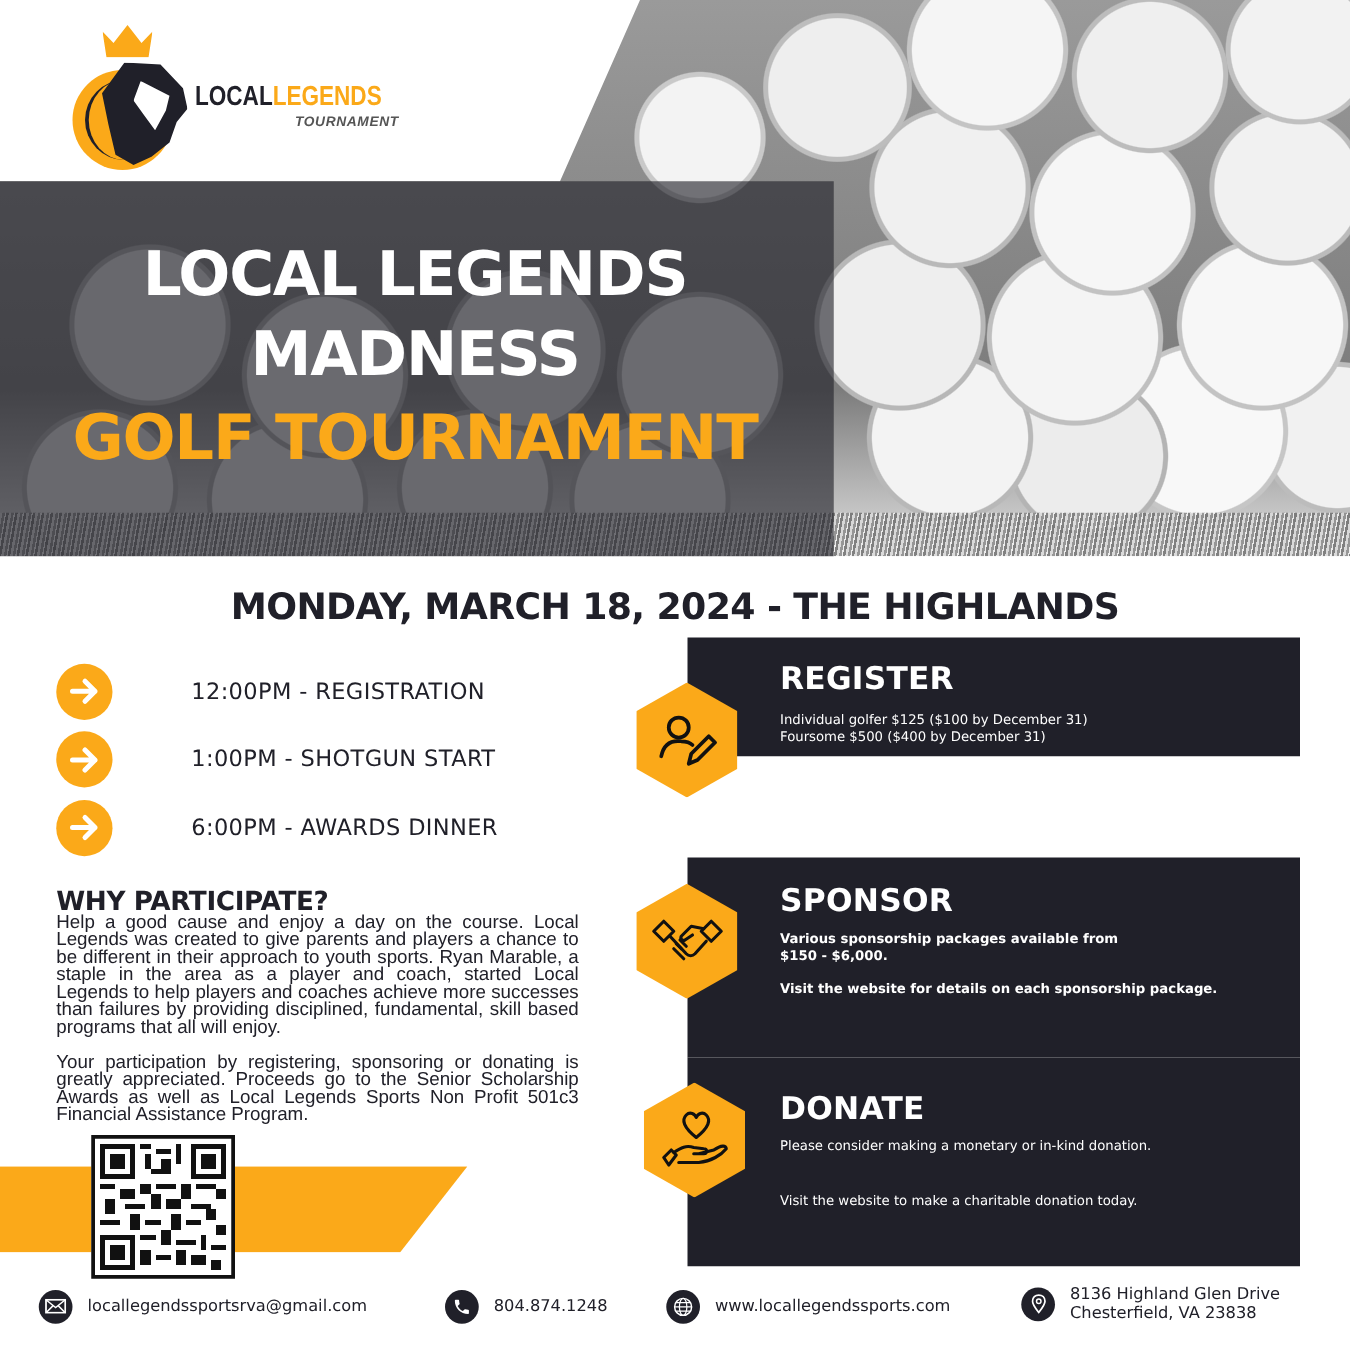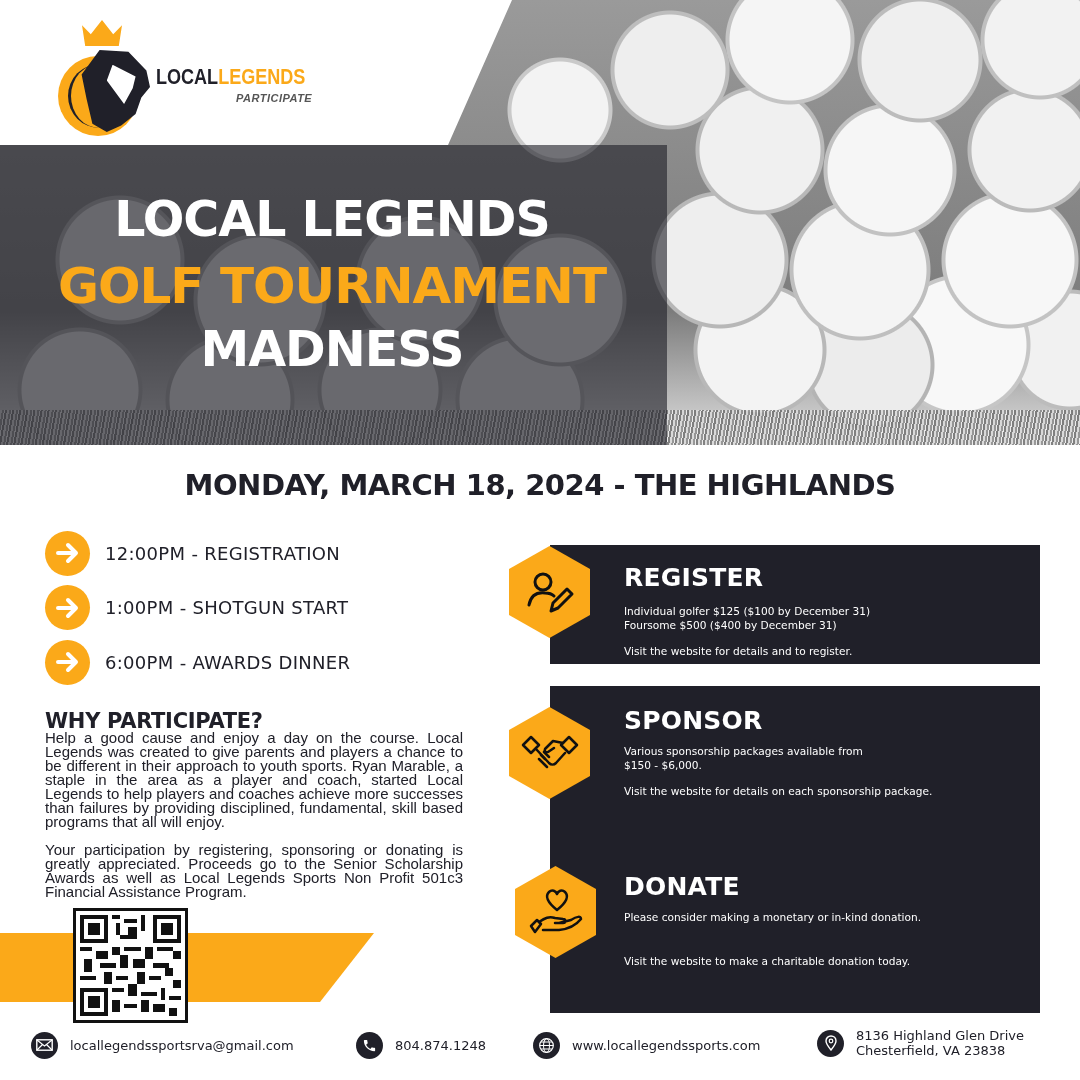--- a/index.html
+++ b/index.html
@@ -89,21 +89,21 @@
 
   
   .date-line {
     position: absolute; left: 0; top: 468px; width: 1080px; text-align: center;
     font-family: "DejaVu Sans", sans-serif; font-weight: bold; font-size: 29px;
     color: #202029; letter-spacing: -0.5px;
   }
 
   
   .schedule { position: absolute; left: 45px; top: 526px; }
-  .sched-item { display: flex; align-items: center; height: 54.5px; }
+  .sched-item { display: flex; align-items: center; height: 54.5px; gap: 48px; }
   .arrow-badge {
     width: 45px; height: 45px; border-radius: 50%; background: #fba919;
     display: flex; align-items: center; justify-content: center; flex-shrink: 0;
   }
   .sched-text {
     margin-left: 15px; font-family: "DejaVu Sans", sans-serif; font-size: 18px;
     color: #202029; letter-spacing: 0.3px;
   }
 
   
@@ -160,32 +160,32 @@
   }
 </style>
 </head>
 <body>
 
 <div class="hero-photo"></div>
 <div class="hero-grass" style="clip-path: polygon(0 0,1080px 0,1080px 35px,0 35px);"></div>
 <div class="hero-overlay"></div>
 <h1 class="hero-title">
   <span class="line">LOCAL LEGENDS</span>
+  <span class="line">MADNESS</span>
   <span class="line accent">GOLF TOURNAMENT</span>
-  <span class="line">MADNESS</span>
 </h1>
 
 <div class="logo">
   <div class="logo-ball"></div>
   <div class="logo-crown"></div>
   <div class="logo-lion"></div>
   <div class="logo-word">
     <span class="w1">LOCAL</span><span class="w2">LEGENDS</span>
   </div>
-  <div class="logo-sub">PARTICIPATE</div>
+  <div class="logo-sub">TOURNAMENT</div>
 </div>
 
 <div class="date-line">MONDAY, MARCH 18, 2024 - THE HIGHLANDS</div>
 
 <div class="schedule">
   <div class="sched-item">
     <span class="arrow-badge">
       <svg width="26" height="22" viewBox="0 0 26 22">
           <path d="M3 11 H21 M13 3 L21 11 L13 19" stroke="#fff" stroke-width="4" fill="none" stroke-linecap="round" stroke-linejoin="round"></path>
         </svg>
@@ -262,39 +262,39 @@
         <rect x="22" y="20" width="3" height="1"></rect>
       <rect x="8" y="21" width="2" height="3"></rect>
         <rect x="11" y="22" width="3" height="1"></rect>
         <rect x="15" y="21" width="2" height="3"></rect>
         <rect x="18" y="22" width="3" height="2"></rect>
         <rect x="22" y="23" width="2" height="2"></rect>
     </g>
   </svg>
 </div>
 
-<div class="card" style="top:545px; height:119px;">
+<div class="card" style="top:510px; height:95px;">
   <div class="card-title" style="top:18px;">REGISTER</div>
   <div class="card-body" style="top:60px;">
     <div>Individual golfer $125 ($100 by December 31)</div>
     <div>Foursome $500 ($400 by December 31)</div>
     <div class="gap">Visit the website for details and to register.</div>
   </div>
 </div>
 <div class="hex" style="left:509px; top:546px;">
   <svg width="50" height="50" viewBox="0 0 50 50">
     <circle cx="18" cy="15" r="8" stroke="#111" stroke-width="3" fill="none"></circle>
     <path d="M4 38 C6 28 12 25 20 26 C24 26 27 27 29 29" stroke="#111" stroke-width="3" fill="none" stroke-linecap="round"></path>
     <path d="M26 44 L28 36 L42 22 L47 27 L33 41 Z" stroke="#111" stroke-width="3" fill="none" stroke-linejoin="round"></path>
   </svg>
 </div>
 
 <div class="card" style="top:686px; height:160px;">
   <div class="card-title" style="top:20px;">SPONSOR</div>
-  <div class="card-body" style="top:59px;">
+  <div class="card-body" style="top:59px;font-weight:bold;">
     <div>Various sponsorship packages available from</div>
     <div>$150 - $6,000.</div>
     <div class="gap">Visit the website for details on each sponsorship package.</div>
   </div>
 </div>
 <div class="hex" style="left:509px; top:707px;">
   <svg width="58" height="44" viewBox="0 0 58 44">
     <path d="M2 14 L10 6 L18 14 L10 22 Z" stroke="#111" stroke-width="2.5" fill="none" stroke-linejoin="round"></path>
     <path d="M56 14 L48 6 L40 14 L48 22 Z" stroke="#111" stroke-width="2.5" fill="none" stroke-linejoin="round"></path>
     <path d="M15 18 L28 32 C30 34 33 34 35 32 L44 22" stroke="#111" stroke-width="2.5" fill="none" stroke-linecap="round"></path>

